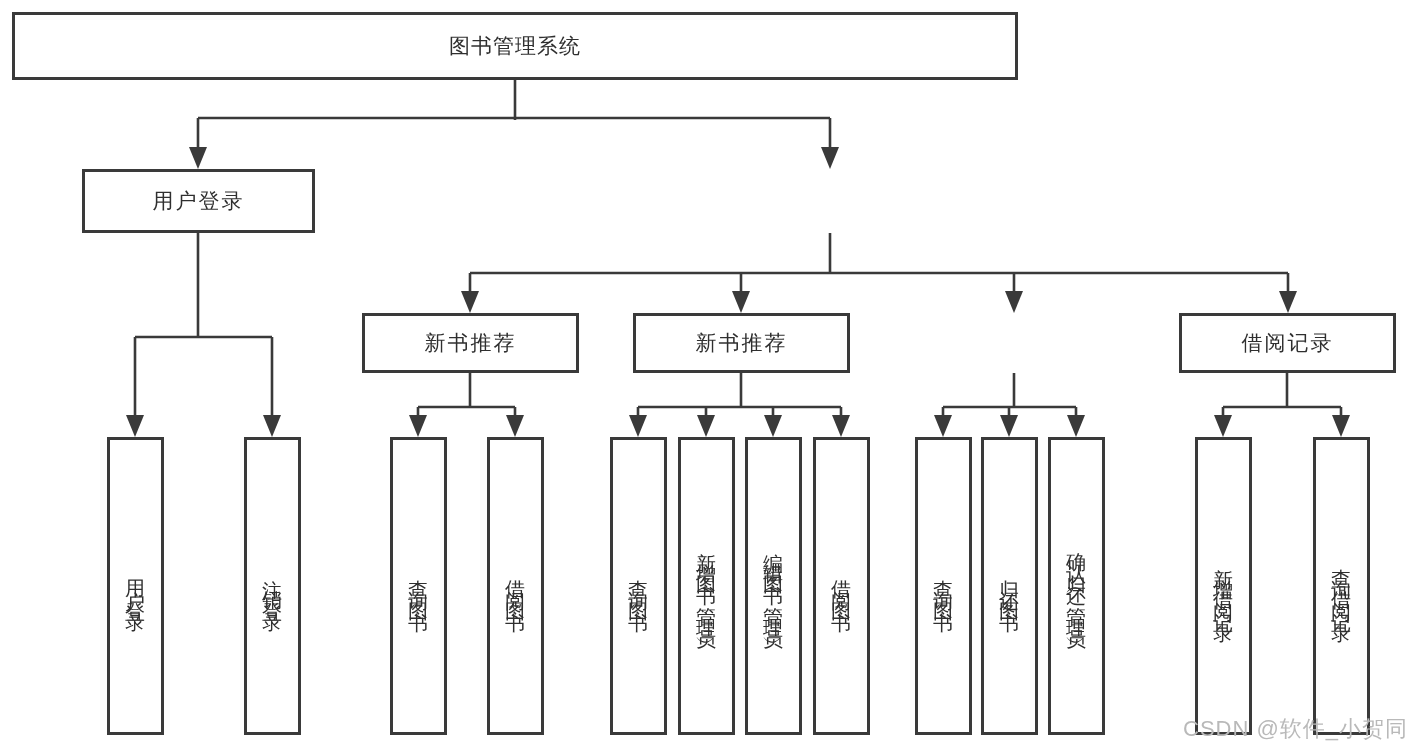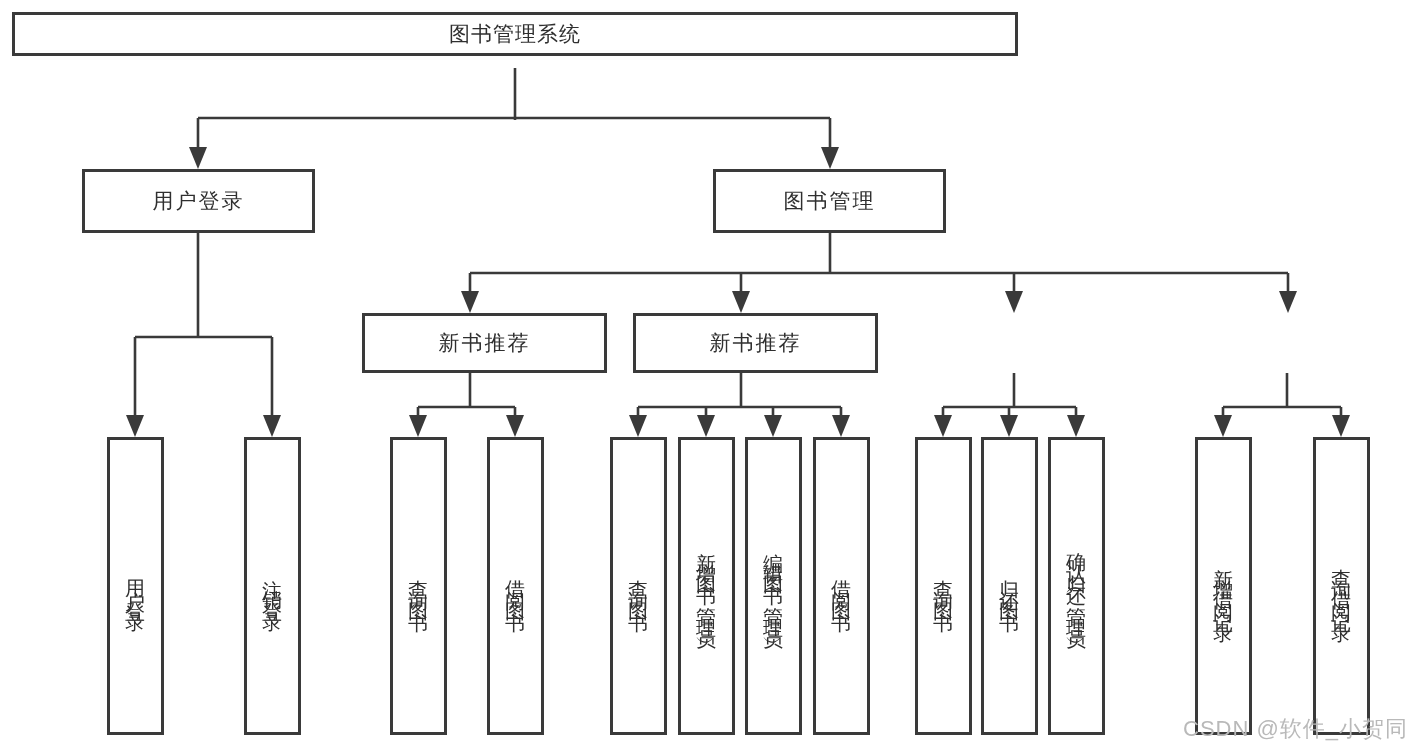--- a/index.html
+++ b/index.html
@@ -28,26 +28,26 @@
     box-sizing: border-box;
     border: 3px solid #3a3a3a;
     background: #ffffff;
     display: flex;
     align-items: center;
     justify-content: center;
     color: #2f2f2f;
   }
   .root-box {
     left: 12px; top: 12px;
-    width: 1006px; height: 44px;
+    width: 1006px; height: 68px;
   }
   .root-box .htext { font-size: 21px; letter-spacing: 1px; }
   .lvl2 { top: 169px; width: 233px; height: 64px; }
   .lvl2 .htext { font-size: 21px; letter-spacing: 2px; }
-  .lvl3 { top: 313px; width: 245px; height: 60px; }
+  .lvl3 { top: 313px; width: 217px; height: 60px; }
   .lvl3 .htext { font-size: 21px; letter-spacing: 2px; }
   .leaf { top: 437px; width: 57px; height: 298px; }
   .htext { white-space: nowrap; }
   .vtext {
     writing-mode: vertical-rl;
     text-orientation: mixed;
     font-size: 20px;
     line-height: 1;
     letter-spacing: 11px;
     white-space: nowrap;
@@ -101,29 +101,29 @@
     </g>
   </svg>
 
   <div class="box root-box">
     <span class="htext">图书管理系统</span>
   </div>
 
   <div class="box lvl2" style="left:82px">
     <span class="htext">用户登录</span>
   </div>
-  <div class="box lvl2" style="left:713px">
-    <span class="htext">图书管理</span>
-  </div>
 
   <div class="box lvl3" style="left:362px">
     <span class="htext">新书推荐</span>
   </div>
   <div class="box lvl3" style="left:633px">
     <span class="htext">新书推荐</span>
+  </div>
+  <div class="box lvl3" style="left:1179px">
+    <span class="htext">借阅记录</span>
   </div>
 
   <div class="box leaf" style="left:107px">
     <span class="vtext">用户登录</span>
   </div>
   <div class="box leaf" style="left:244px">
     <span class="vtext">注销登录</span>
   </div>
 
   <div class="box leaf" style="left:390px">

